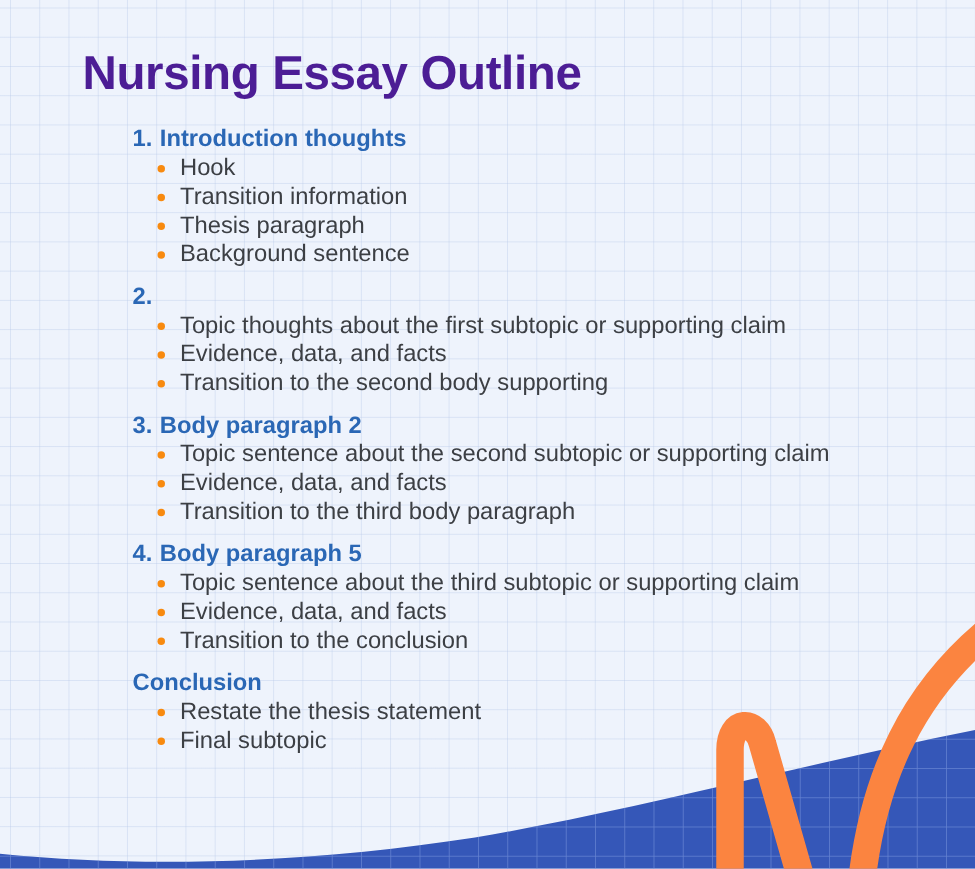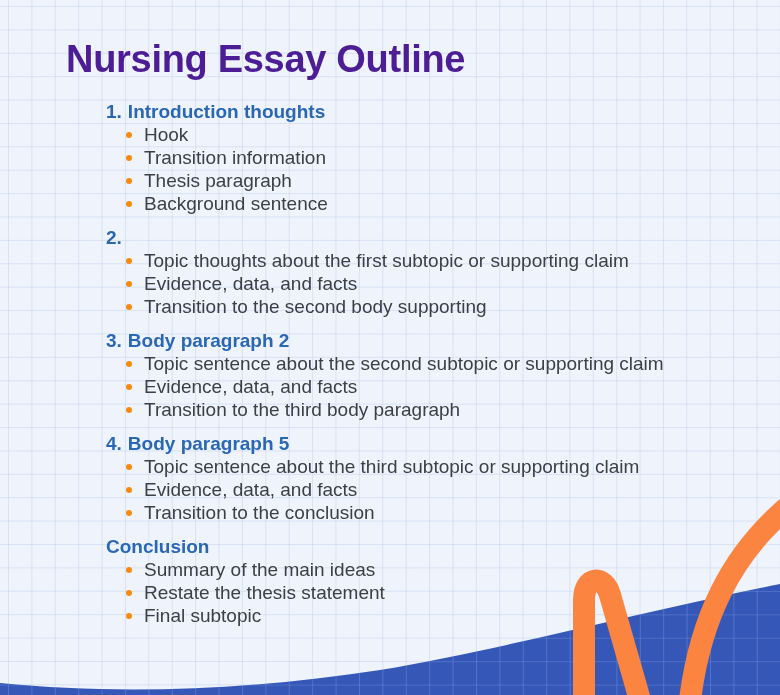--- a/index.html
+++ b/index.html
@@ -97,18 +97,17 @@
       <li><span class="dot"></span><span>Evidence, data, and facts</span></li>
       <li><span class="dot"></span><span>Transition to the conclusion</span></li>
     </ul>
   </div>
 
   <div class="section">
     <div class="section-heading">
       <span>Conclusion</span>
     </div>
     <ul class="bullets">
-      <li><span class="dot"></span><span>Summary of the main ideas</span></li>
       <li><span class="dot"></span><span>Restate the thesis statement</span></li>
       <li><span class="dot"></span><span>Final subtopic</span></li>
     </ul>
   </div>
 </div>
 
 </body></html>

